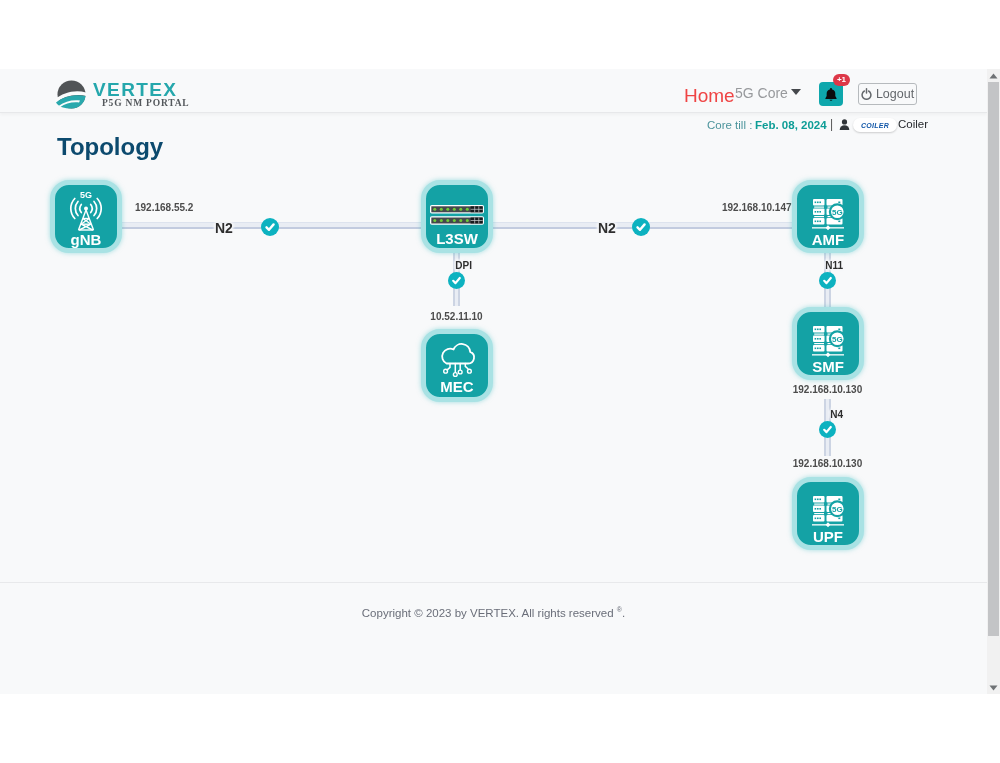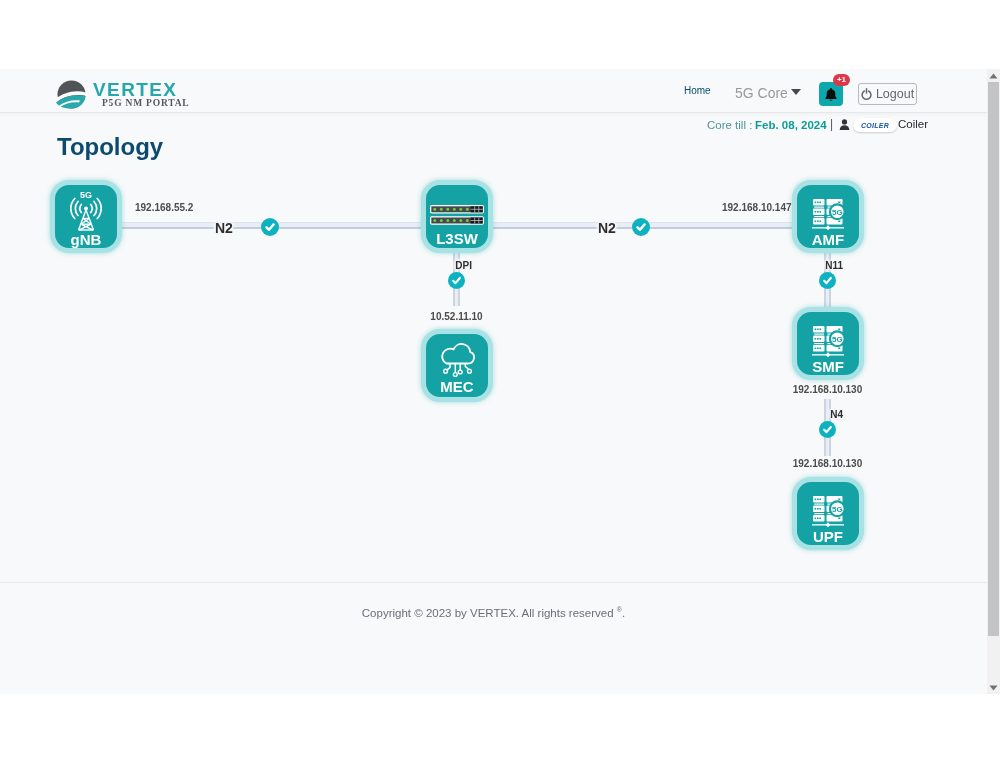--- a/index.html
+++ b/index.html
@@ -2,21 +2,21 @@
 <html><head>
 <meta charset="utf-8">
 <style>
 * { margin:0; padding:0; box-sizing:border-box; }
 html,body { width:1000px; height:763px; background:#ffffff; font-family:"Liberation Sans", sans-serif; overflow:hidden; position:relative; }
 .abs { position:absolute; }
 .vp { position:absolute; left:0; top:69px; width:1000px; height:625px; background:#f8f9fa; }
 .hdr { position:absolute; left:0; top:69px; width:987px; height:44px; border-bottom:1px solid #e7e8ea; box-shadow:0 2px 3px rgba(0,0,0,0.035); }
 .vertex { color:#25a7ac; font-size:19px; font-weight:bold; letter-spacing:1.4px; }
 .p5g { color:#54585c; font-size:9.5px; font-weight:bold; letter-spacing:0.8px; }
-.nav-home { color:#0c4a6e; font-size:10px;text-align:center; }
+.nav-home { color:#ef4444; font-size:19px;text-align:center; }
 .nav-core { color:#97999c; font-size:14px; }
 .caret { width:0; height:0; border-left:5.5px solid transparent; border-right:5.5px solid transparent; border-top:6px solid #45484c; }
 .bellbtn { position:absolute; left:819px; top:82px; width:24px; height:24px; background:#0ea7ac; border-radius:4px; display:flex; align-items:center; justify-content:center; }
 .badge { position:absolute; left:833px; top:74px; width:17px; height:12px; background:#dd3848; border-radius:7px; color:#fff; font-size:8px; font-weight:bold; text-align:center; line-height:12px; }
 .logout { position:absolute; left:858px; top:83px; width:59px; height:22px; border:1px solid #b6babd; border-radius:3px; display:flex; align-items:center; justify-content:center; gap:4px; color:#63676b; font-size:12.5px; }
 .node { position:absolute; width:72px; height:73px; background:#14a2a5; border:5px solid #a9e2e4; border-radius:19px; display:flex; flex-direction:column; align-items:center; justify-content:flex-end; box-shadow:0 0 5px rgba(73,196,199,0.5); }
 .nl { color:#fff; font-size:15px; font-weight:bold; line-height:15px; }
 .hline { position:absolute; height:7px; background:#e9edf4; border-top:1px solid #dde3ee; border-bottom:2px solid #c2cbdf; }
 .vline { position:absolute; width:7px; background:#e9edf4; border-left:2px solid #ccd4e3; border-right:2px solid #ccd4e3; }
 .chk { position:absolute; border-radius:50%; background:#0db2c0; display:flex; align-items:center; justify-content:center; }

